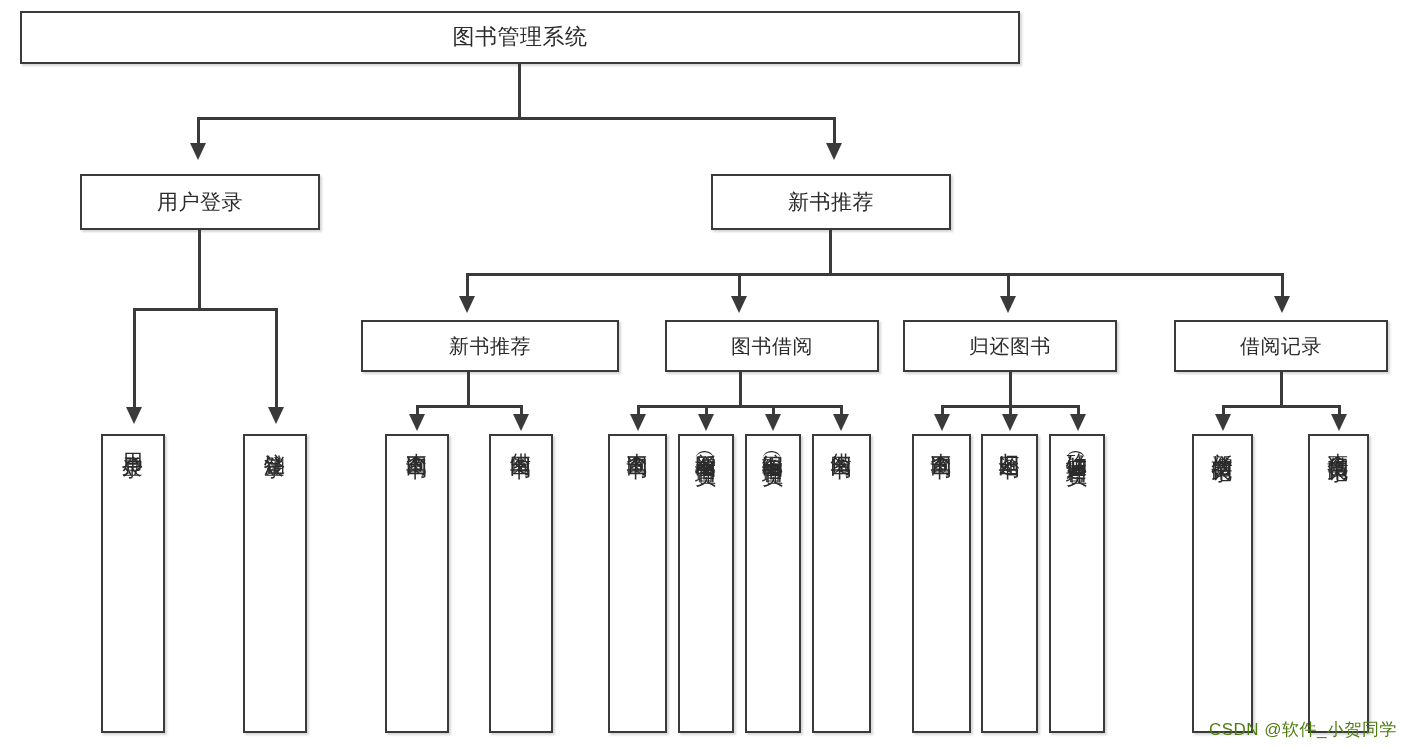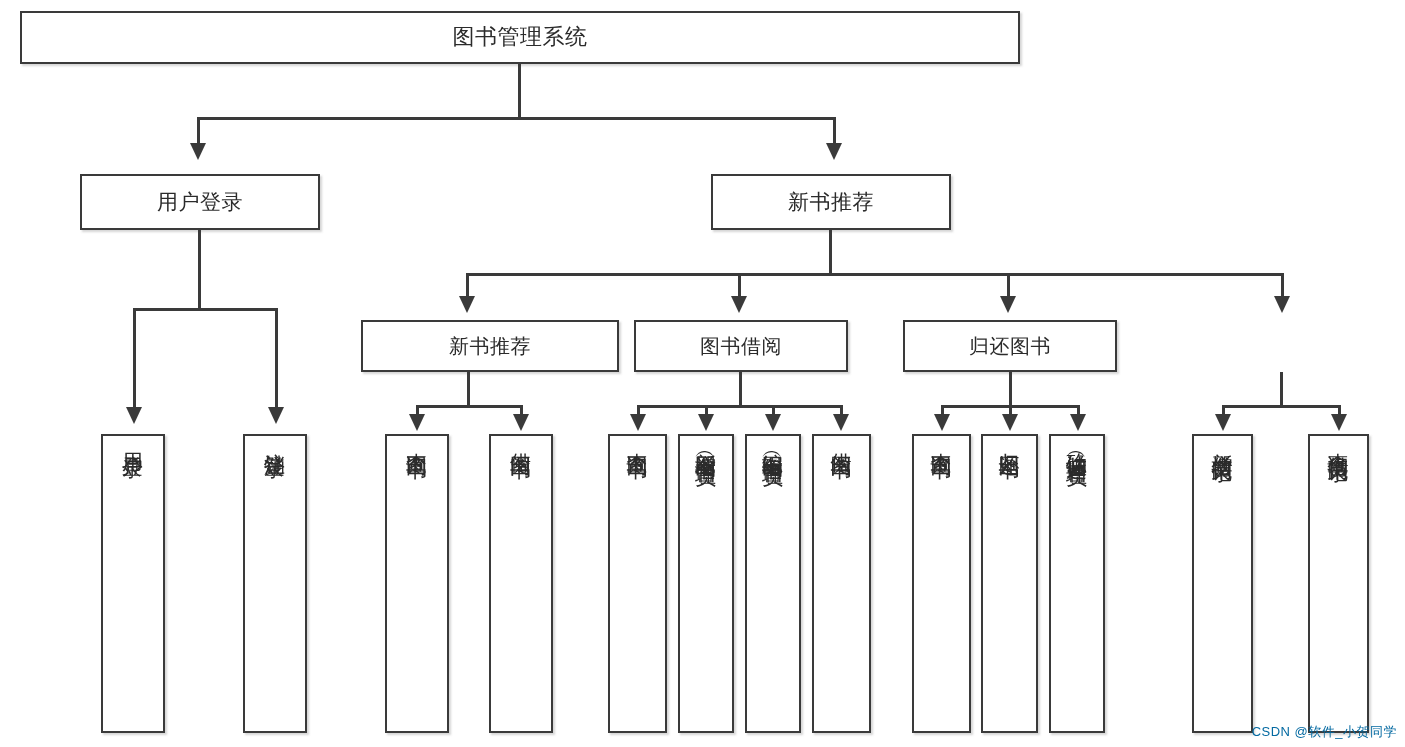--- a/index.html
+++ b/index.html
@@ -80,22 +80,22 @@
     border-left: 8px solid transparent;
     border-right: 8px solid transparent;
     border-top: 17px solid #3a3a3a;
   }
 
   
   #watermark {
     position: absolute;
     right: 8px;
     bottom: 6px;
-    font-size: 13px;
-    color: #0369a1;
+    font-size: 17px;
+    color: #4d7c0f;
     letter-spacing: 0.5px;
     white-space: nowrap;
     user-select: none;
   }
 </style>
 </head>
 <body>
 
 <div id="canvas">
 
@@ -131,25 +131,28 @@
   <div class="vline" style="left:738px; top:273px; height:27px;"></div>
   <div class="arrow" style="left:731px; top:296px;"></div>
   <div class="vline" style="left:1007px; top:273px; height:27px;"></div>
   <div class="arrow" style="left:1000px; top:296px;"></div>
   <div class="vline" style="left:1281px; top:273px; height:27px;"></div>
   <div class="arrow" style="left:1274px; top:296px;"></div>
 
   <div class="node h2" style="left:361px; top:320px; width:258px;">
     <span class="lbl">新书推荐</span>
   </div>
-  <div class="node h2" style="left:634px; top:320px; width:214px;text-align:right;">
+  <div class="node h2" style="left:665px; top:320px; width:214px;text-align:right;">
     <span class="lbl">图书借阅</span>
   </div>
   <div class="node h2" style="left:903px; top:320px; width:214px;">
     <span class="lbl">归还图书</span>
+  </div>
+  <div class="node h2" style="left:1174px; top:320px; width:214px;">
+    <span class="lbl">借阅记录</span>
   </div>
 
   <div class="vline" style="left:467px; top:372px; height:35px;"></div>
   <div class="hline" style="left:416px; top:405px; width:107px;"></div>
   <div class="vline" style="left:416px; top:405px; height:12px;"></div>
   <div class="arrow" style="left:409px; top:414px;"></div>
   <div class="vline" style="left:520px; top:405px; height:12px;"></div>
   <div class="arrow" style="left:513px; top:414px;"></div>
 
   <div class="vline" style="left:739px; top:372px; height:35px;"></div>

